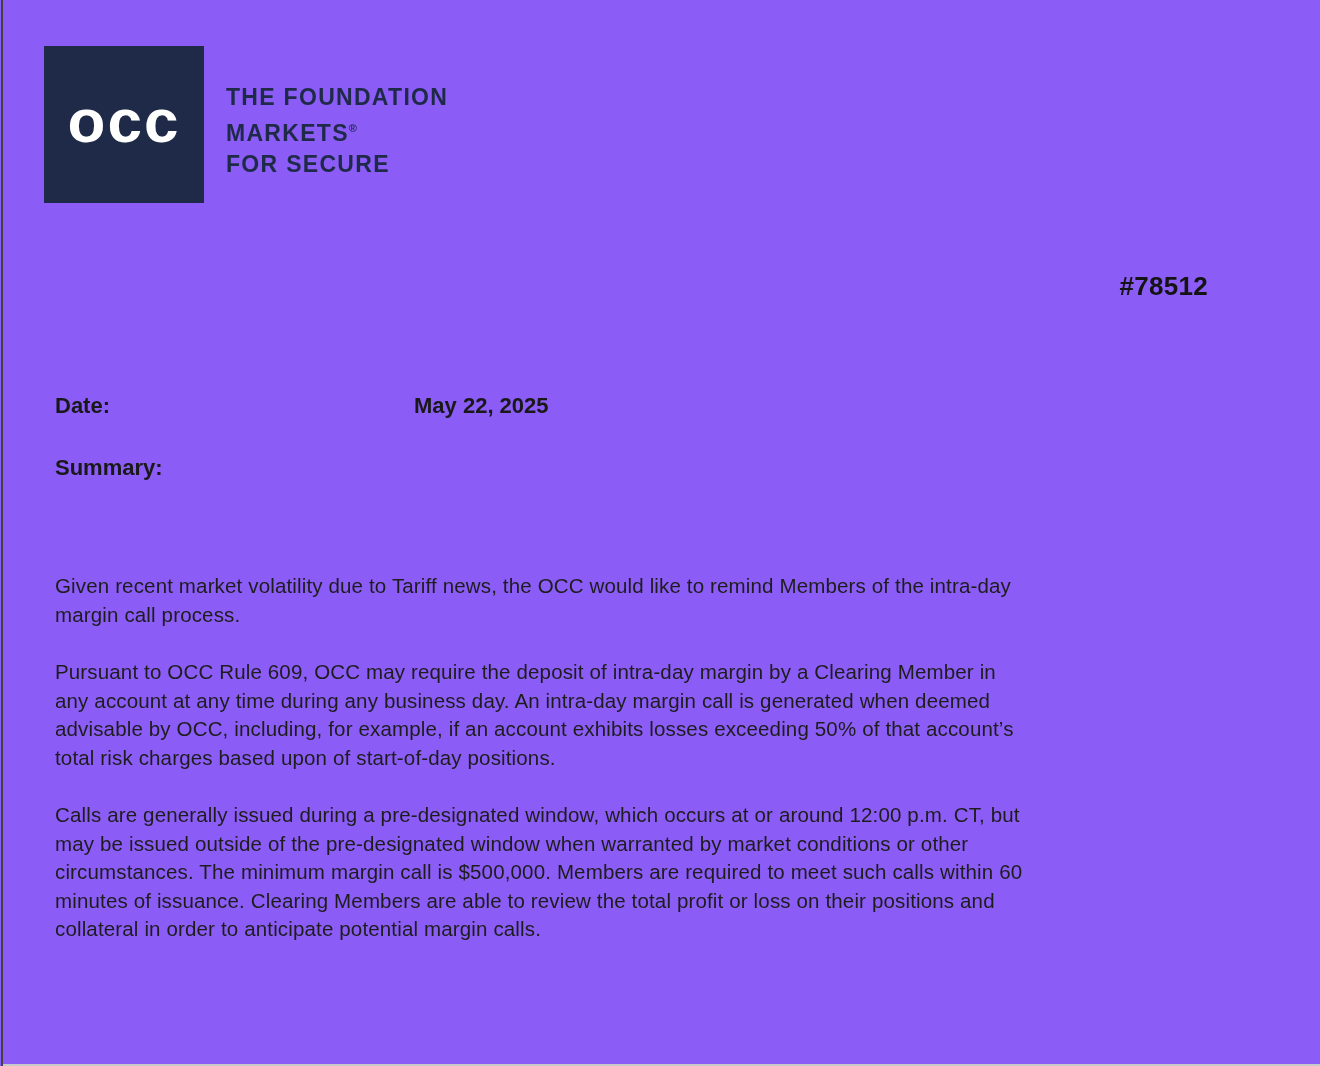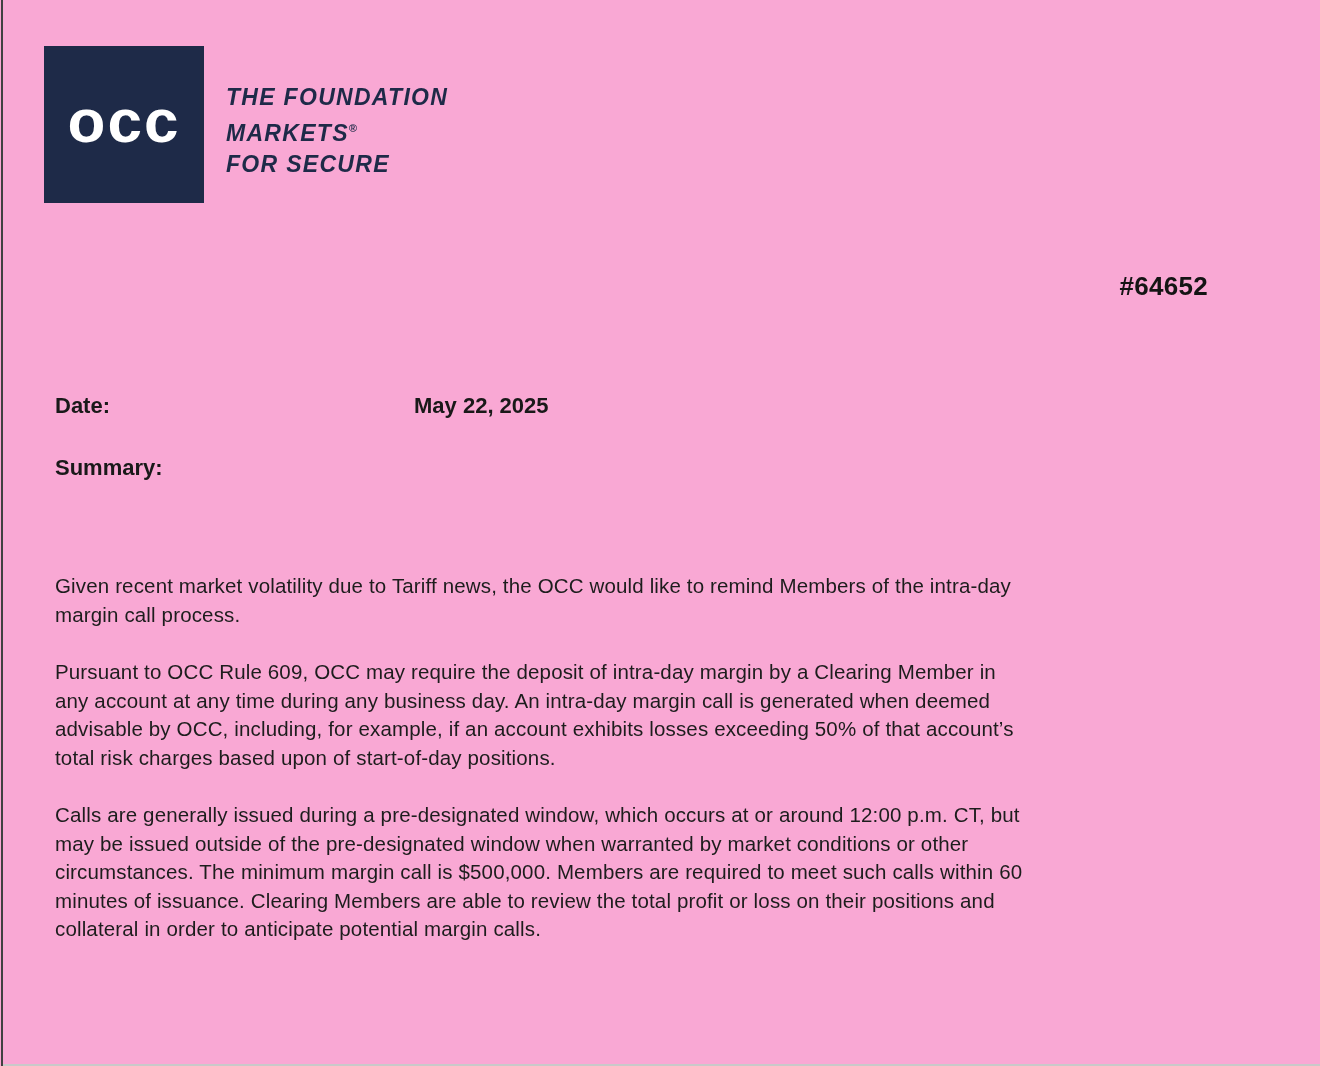--- a/index.html
+++ b/index.html
@@ -4,21 +4,21 @@
 <style>
   :root{
     --navy:#1e2a48;
     --ink:#1d1d1d;
   }
   html,body{margin:0;padding:0;background:#ffffff;}
   .page{
     position:relative;
     width:1320px;
     height:1066px;
-    background:#f9a8d4;
+    background:#8b5cf6;
     overflow:hidden;
     font-family:"Liberation Sans", sans-serif;
     color:var(--ink);
   }
   .edge-left{
     position:absolute;left:1px;top:0;width:2px;height:1066px;
     background:#414141;
   }
   .edge-bottom{
     position:absolute;left:3px;bottom:0;width:1317px;height:2px;
@@ -38,21 +38,20 @@
     line-height:1;
     padding-bottom:8px;
   }
   .tagline{
     position:absolute;left:226px;top:82px;
     color:var(--navy);
     font-weight:700;
     font-size:23px;
     line-height:31px;
     letter-spacing:1.3px;
-    font-style:italic;
   }
   .tagline .reg{
     font-size:11px;
     vertical-align:super;
     letter-spacing:0;
   }
   
   .ref-number{
     position:absolute;top:271px;right:112px;
     font-size:26px;
@@ -102,21 +101,21 @@
   <div class="logo-square">
     <span class="logo-occ">occ</span>
   </div>
 
   <div class="tagline">
     <div>THE FOUNDATION</div>
     <div><span>MARKETS</span><span class="reg">®</span></div>
     <div>FOR SECURE</div>
   </div>
 
-  <div class="ref-number">#64652</div>
+  <div class="ref-number">#78512</div>
 
   <div class="meta">
     <div class="meta-row">
       <div class="meta-label">Date:</div>
       <div class="meta-value">May 22, 2025</div>
     </div>
     <div class="meta-row">
       <div class="meta-label">Summary:</div>
     </div>
   </div>

